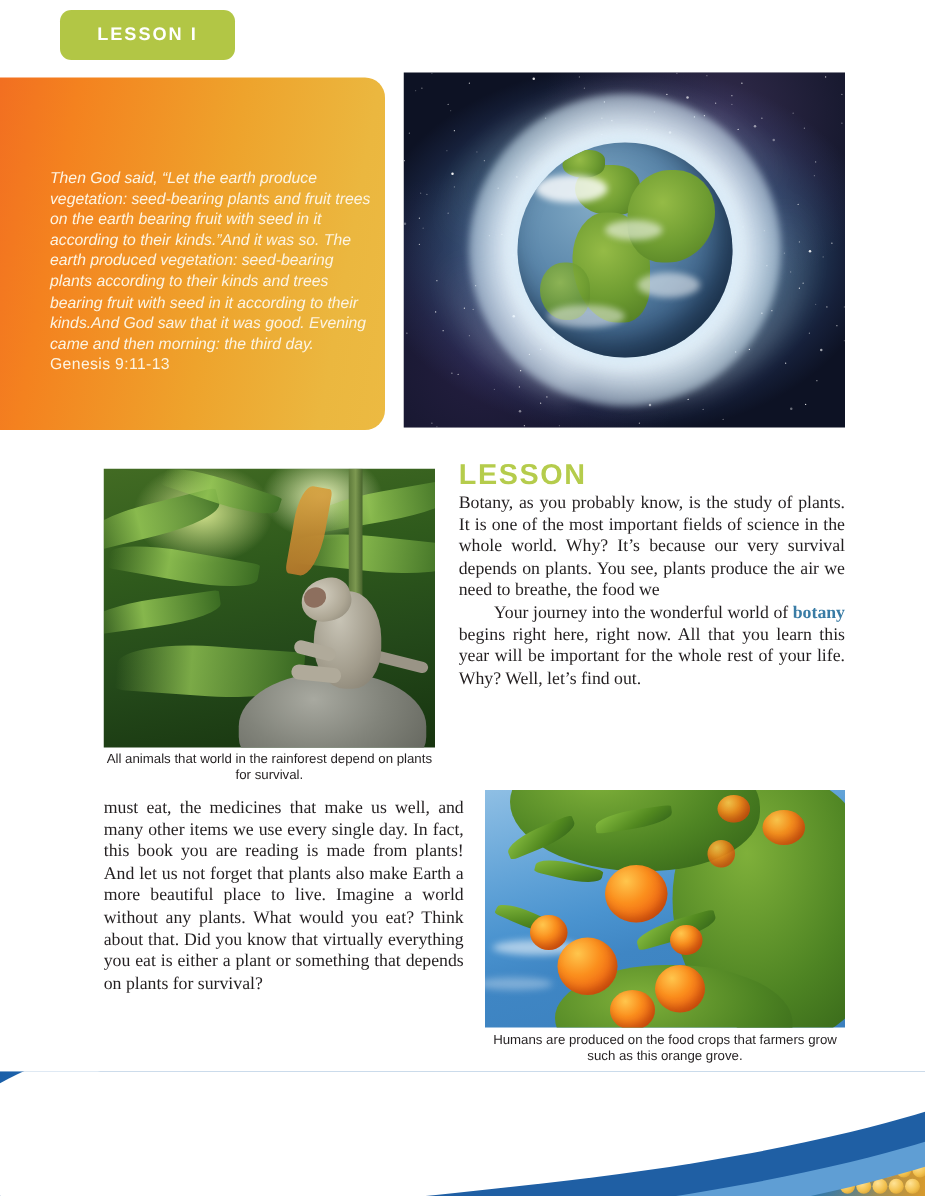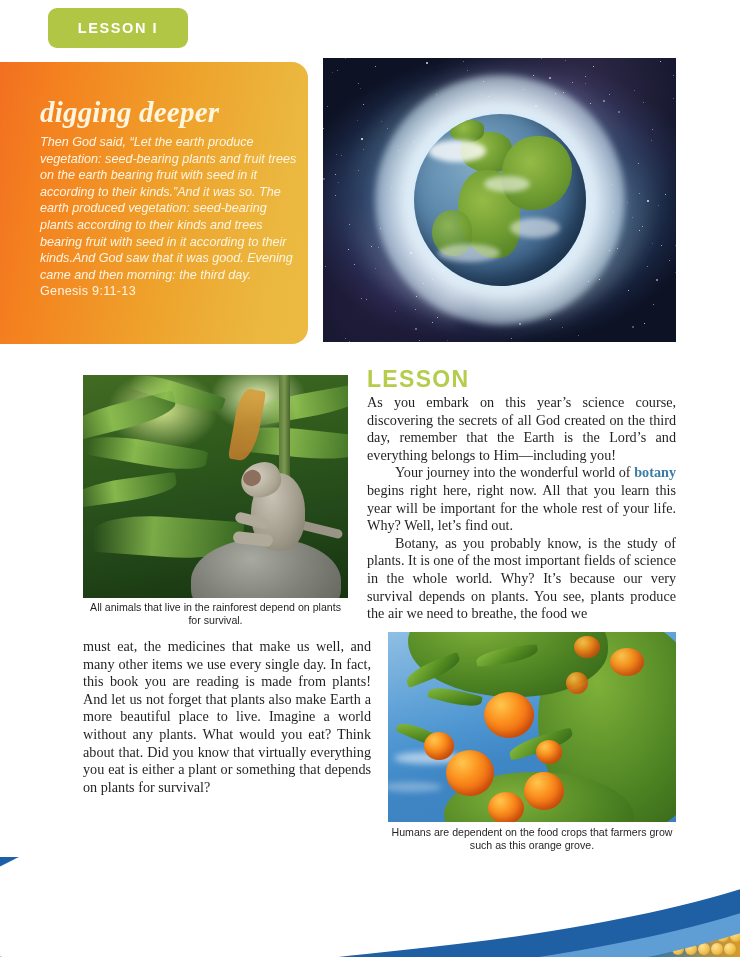--- a/index.html
+++ b/index.html
@@ -369,21 +369,20 @@
   }
 </style>
 </head>
 <body>
 
 <div class="lesson-tab">
   <span class="lesson-tab-label">LESSON I</span>
 </div>
 
 <div class="dd-panel">
-  <div class="dd-title">digging deeper</div>
   <div class="dd-verse">
     <span>Then God said, “Let the earth produce vegetation: seed-bearing plants and fruit trees on the earth bearing fruit with seed in it according to their kinds.”And it was so. The earth produced vegetation: seed-bearing plants according to their kinds and trees bearing fruit with seed in it according to their kinds.And God saw that it was good. Evening came and then morning: the third day.</span>
     <span class="dd-ref">Genesis 9:11-13</span>
   </div>
 </div>
 
 <div class="earth-photo">
   <div class="earth-stars" id="starfield">
       <span style="left:59.71%;top:29.93%;opacity:0.63;width:2px;height:2px"></span>
       <span style="left:67.22%;top:52.92%;opacity:0.86;width:2px;height:2px"></span>
@@ -562,27 +561,26 @@
   <div class="palm-trunk"></div>
   <div class="dry-leaf"></div>
   <div class="rock"></div>
   <div class="monkey-tail"></div>
   <div class="monkey-body"></div>
   <div class="monkey-limb" style="left:152px;top:140px;width:34px;height:11px;transform:rotate(14deg);"></div>
   <div class="monkey-limb" style="left:150px;top:158px;width:40px;height:12px;transform:rotate(6deg);"></div>
   <div class="monkey-head"></div>
   <div class="monkey-face"></div>
 </div>
-<div class="caption caption-forest">All animals that live in the rainforest depend on plants for survival.</div>
+<div class="caption caption-forest">All animals that world in the rainforest depend on plants for survival.</div>
 
 <div class="welcome-head">LESSON</div>
 <div class="col-right">
-  <p>As you embark on this year’s science course, discovering the secrets of all God created on the third day, remember that the Earth is the Lord’s and everything belongs to Him—including you!</p>
+  <p>Botany, as you probably know, is the study of plants. It is one of the most important fields of science in the whole world. Why? It’s because our very survival depends on plants. You see, plants produce the air we need to breathe, the food we</p>
   <p><span>Your journey into the wonderful world of </span><span class="term-botany">botany</span><span> begins right here, right now. All that you learn this year will be important for the whole rest of your life. Why? Well, let’s find out.</span></p>
-  <p>Botany, as you probably know, is the study of plants. It is one of the most important fields of science in the whole world. Why? It’s because our very survival depends on plants. You see, plants produce the air we need to breathe, the food we</p>
 </div>
 
 <div class="col-left">
   <p>must eat, the medicines that make us well, and many other items we use every single day. In fact, this book you are reading is made from plants! And let us not forget that plants also make Earth a more beautiful place to live. Imagine a world without any plants. What would you eat? Think about that. Did you know that virtually everything you eat is either a plant or something that depends on plants for survival?</p>
 </div>
 
 <div class="grove-photo">
   <div class="grove-sky-wisp" style="left:6px;top:120px;width:70px;height:12px;"></div>
   <div class="grove-sky-wisp" style="left:-6px;top:150px;width:60px;height:10px;opacity:.6;"></div>
   <div class="grove-leafmass" style="left:150px;top:-14px;width:170px;height:215px;"></div>
@@ -596,21 +594,21 @@
   <div class="orange-fruit" style="left:96px;top:60px;width:50px;height:46px;"></div>
   <div class="orange-fruit" style="left:58px;top:118px;width:48px;height:46px;"></div>
   <div class="orange-fruit" style="left:36px;top:100px;width:30px;height:28px;"></div>
   <div class="orange-fruit" style="left:136px;top:140px;width:40px;height:38px;"></div>
   <div class="orange-fruit" style="left:100px;top:160px;width:36px;height:32px;"></div>
   <div class="orange-fruit" style="left:148px;top:108px;width:26px;height:24px;"></div>
   <div class="orange-fruit" style="left:222px;top:16px;width:34px;height:28px;opacity:.95;"></div>
   <div class="orange-fruit" style="left:186px;top:4px;width:26px;height:22px;opacity:.9;"></div>
   <div class="orange-fruit" style="left:178px;top:40px;width:22px;height:22px;opacity:.85;"></div>
 </div>
-<div class="caption caption-grove">Humans are dependent on the food crops that farmers grow such as this orange grove.</div>
+<div class="caption caption-grove">Humans are produced on the food crops that farmers grow such as this orange grove.</div>
 
 <div class="page-number">I 4</div>
 
 <div class="footer-band">
   <div class="footer-photo" id="footerphoto">
       <div class="footer-leafvein" style="left:276px;top:56px;width:74px;transform:rotate(35.2deg);"></div>
       <div class="footer-leafvein" style="left:284px;top:83px;width:72px;transform:rotate(2.0deg);"></div>
       <div class="footer-leafvein" style="left:288px;top:53px;width:43px;transform:rotate(17.3deg);"></div>
       <div class="footer-leafvein" style="left:262px;top:30px;width:33px;transform:rotate(56.0deg);"></div>
       <div class="footer-leafvein" style="left:337px;top:59px;width:36px;transform:rotate(-58.3deg);"></div>

